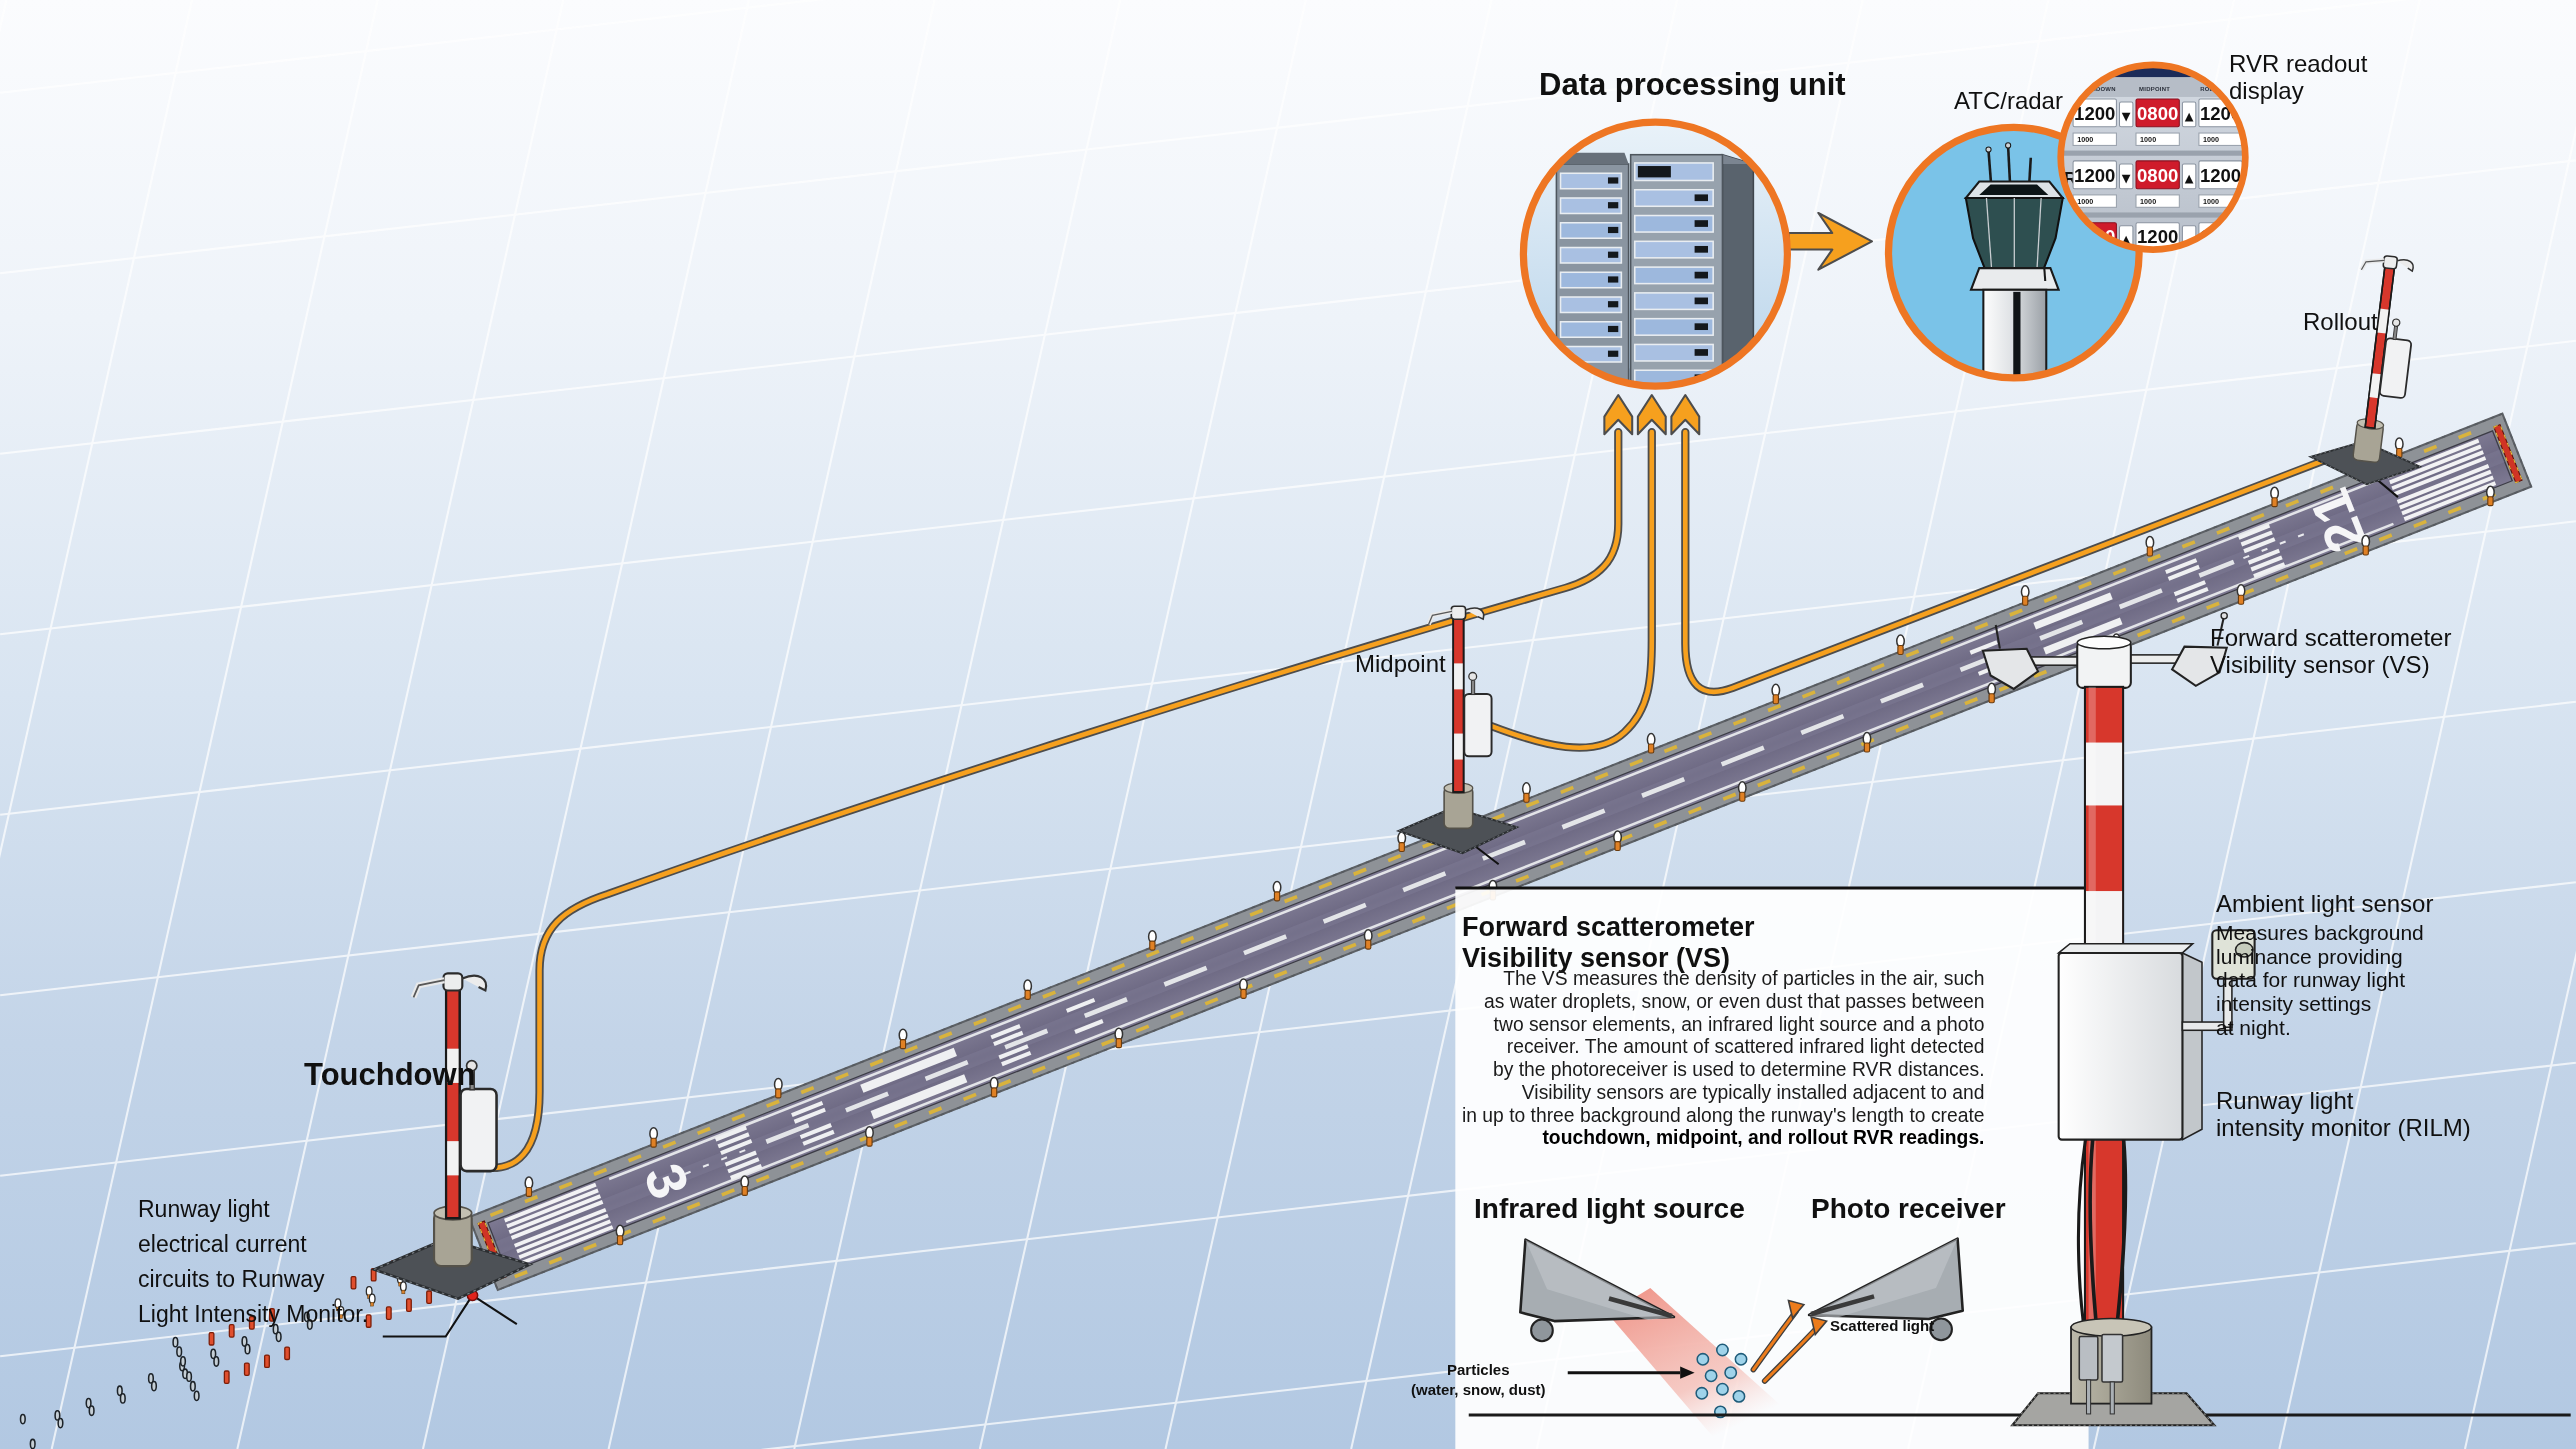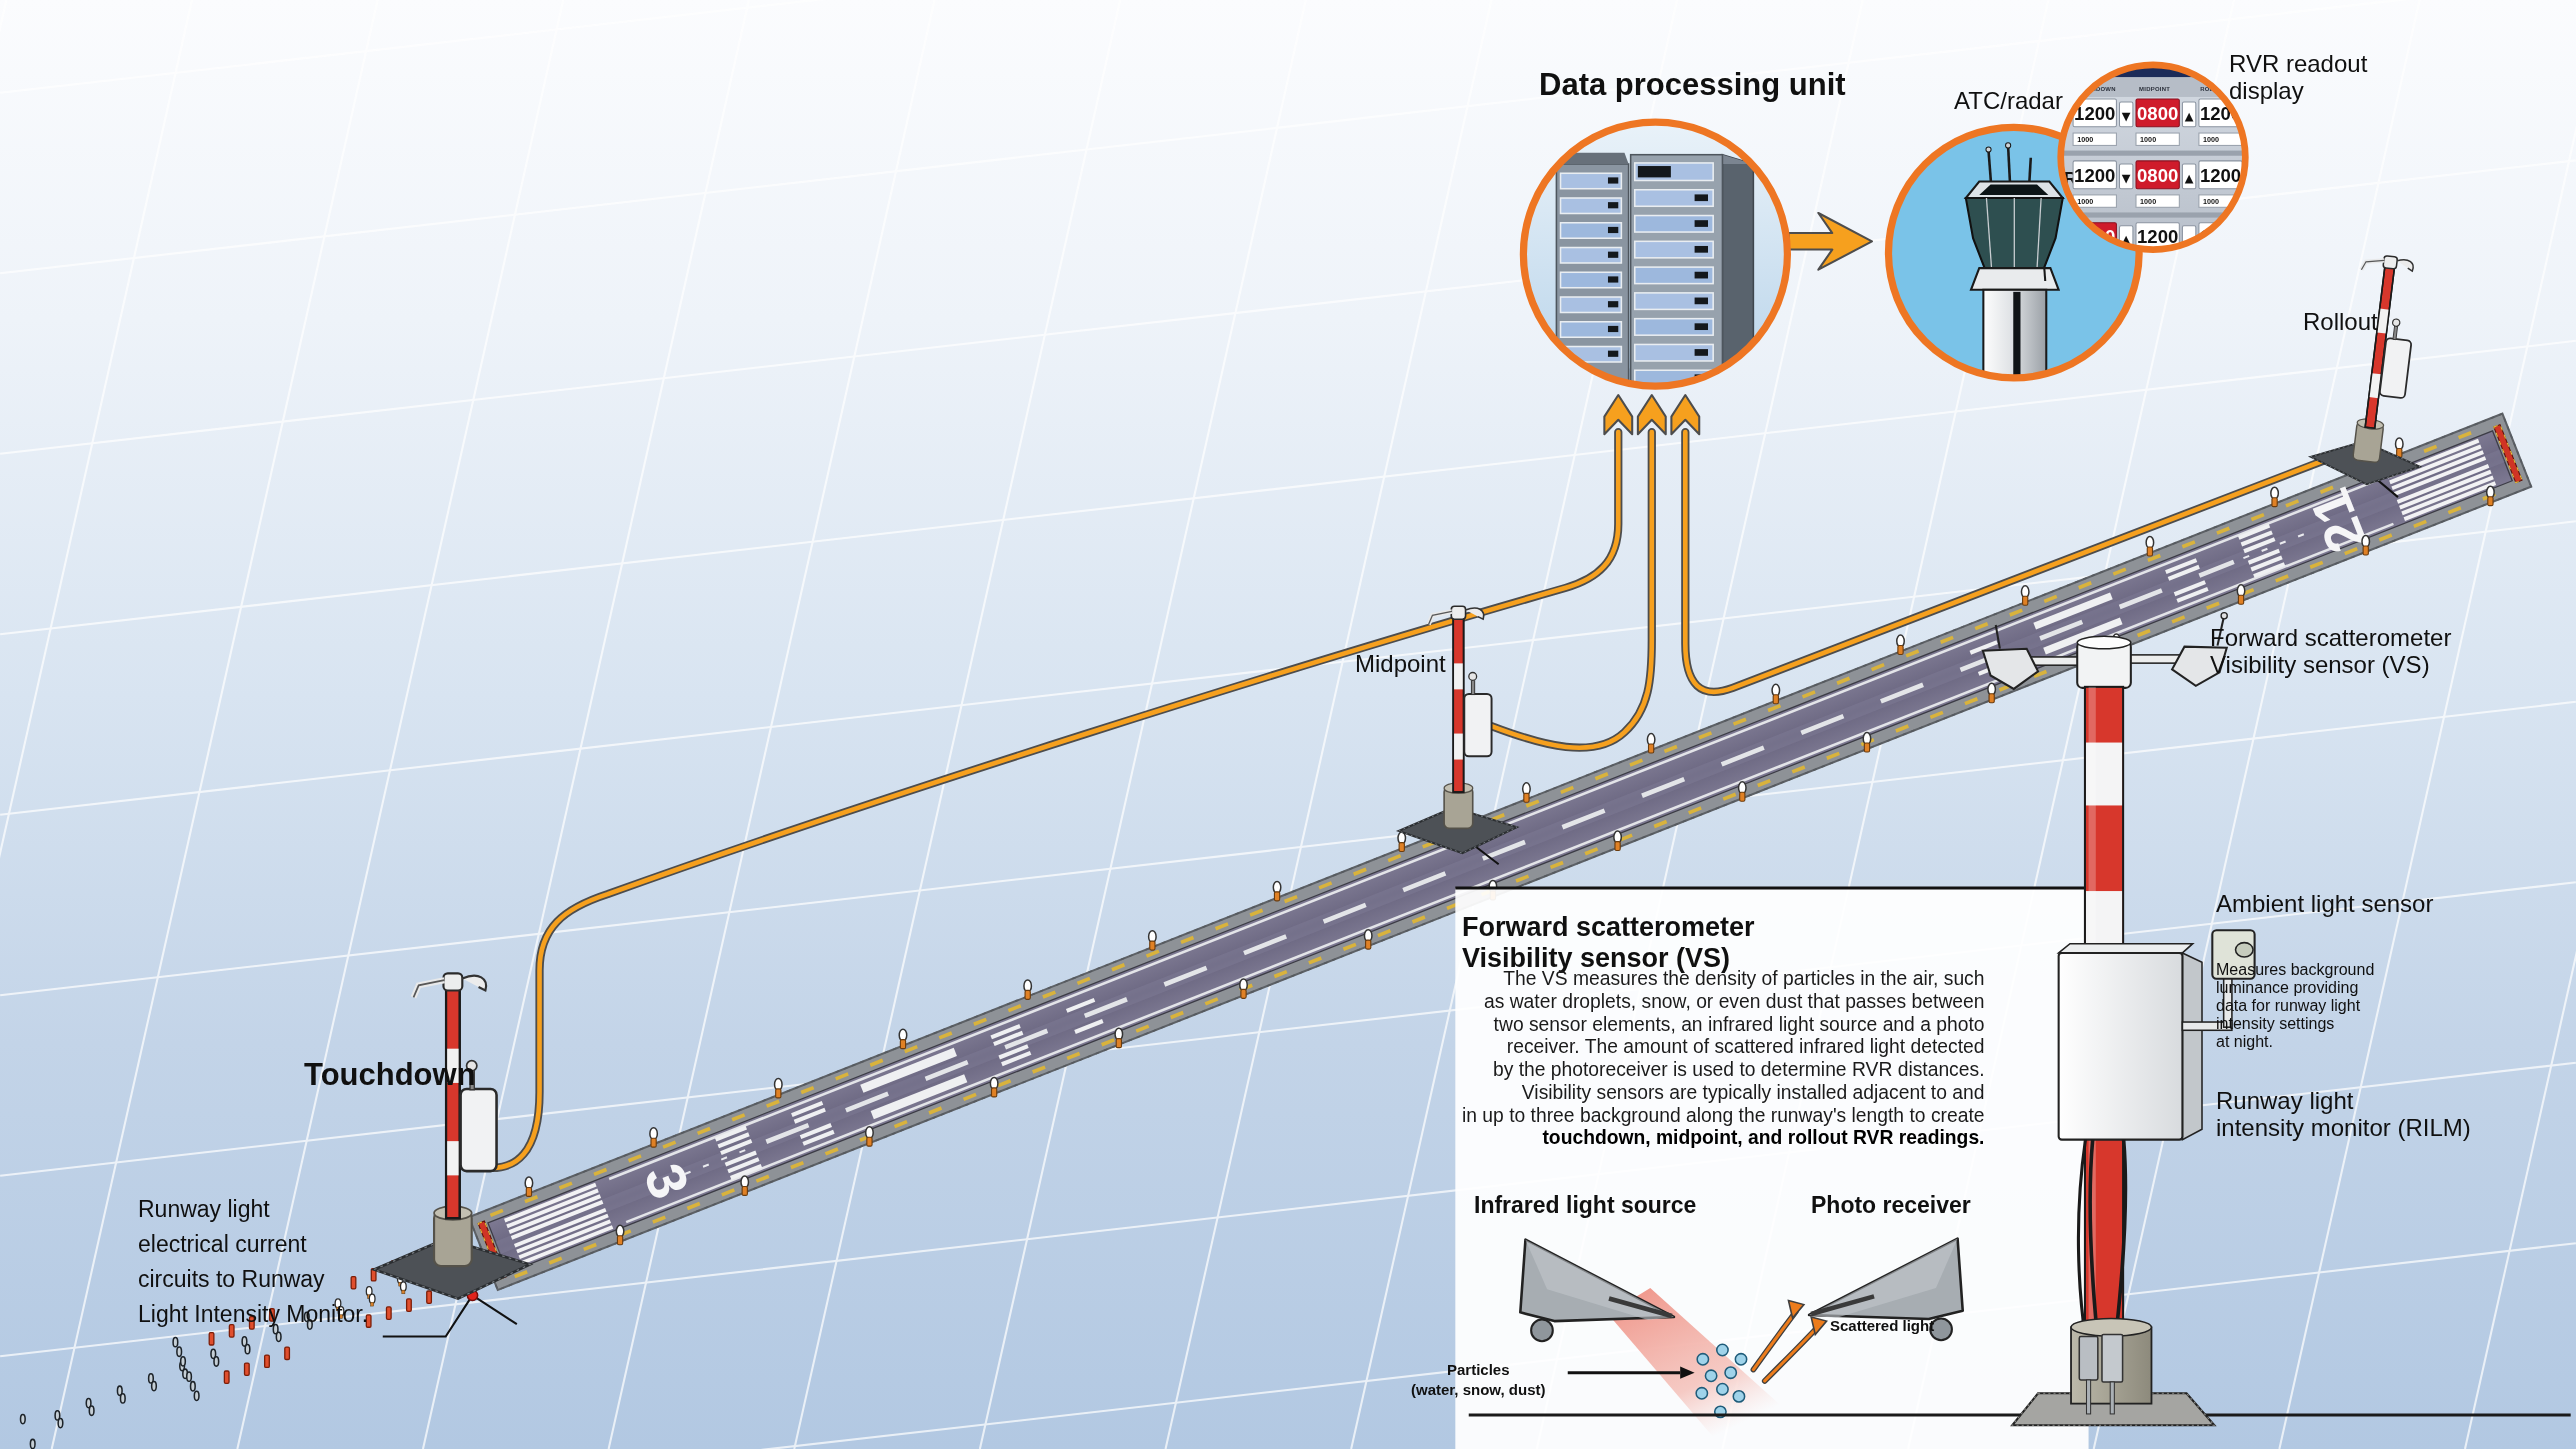--- a/index.html
+++ b/index.html
@@ -4,23 +4,23 @@
 <style>
   html,body{margin:0;padding:0;background:#e8eef5;}
   #canvas{position:relative;width:2576px;height:1449px;overflow:hidden;
           font-family:"Liberation Sans",sans-serif;
           background:linear-gradient(180deg,#fbfcfe 0%,#eef3f9 22%,#d8e4f1 48%,#c3d4e8 72%,#b2c8e2 100%);}
   svg{position:absolute;left:0;top:0;}
   .lbl{position:absolute;color:#101010;line-height:1.12;white-space:nowrap;}
   .b48{font-size:31px;font-weight:700;}
   .b46{font-size:24px;font-weight:400;}
   .b52{font-size:27px;font-weight:700;line-height:1.13;}
-  .b42{font-size:23px;font-weight:700;}
+  .b42{font-size:28px;font-weight:700;}
   .r44{font-size:23px;font-weight:400;line-height:1.52;}
-  .r41{font-size:16px;font-weight:400;line-height:1.13;margin-top:40px;}
+  .r41{font-size:21px;font-weight:400;line-height:1.13;}
   .r40{font-size:15px;font-weight:700;}
   .body37{font-size:19.3px;font-weight:400;line-height:1.18;color:#1b1b1b;}
   .bold-line{font-weight:700;color:#000;}
   .stack div{white-space:nowrap;}
   .rvr-num{font:700 36px "Liberation Sans",sans-serif;}
   .rvr-sub{font:700 14px "Liberation Sans",sans-serif;}
   .rvr-head{font:700 11.5px "Liberation Sans",sans-serif;letter-spacing:.5px;}
   .rvr-arrow{font:700 22px "DejaVu Sans",sans-serif;}
   .btn-txt{font:700 15px "Liberation Sans",sans-serif;letter-spacing:.5px;}
   .rwy-num{font:700 108px "Liberation Sans",sans-serif;}

